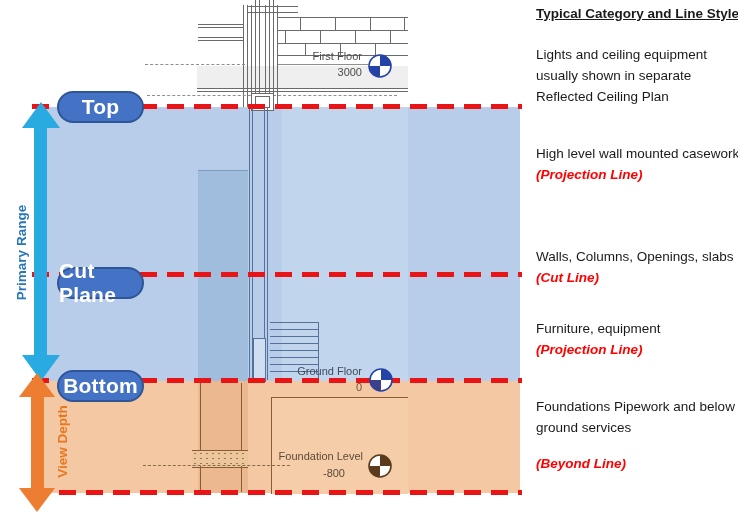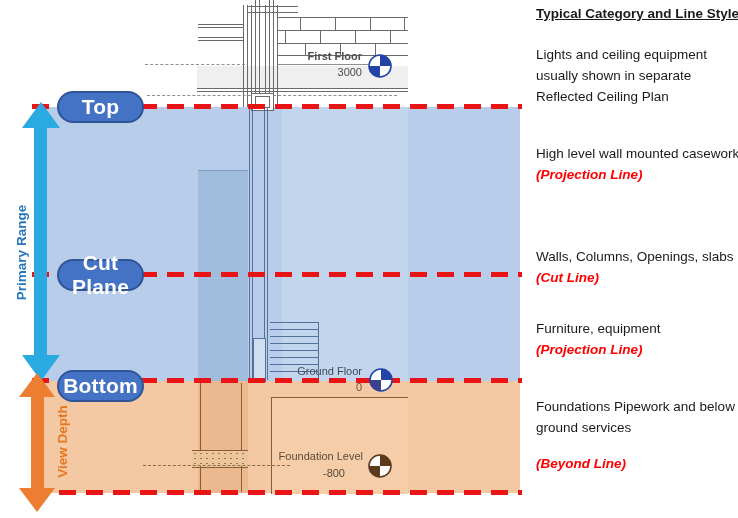--- a/index.html
+++ b/index.html
@@ -147,28 +147,28 @@
   <div class="abs range-label blue" style="left:-27px;top:245px;width:96px;">Primary Range</div>
 
   <div class="abs tri up orange" style="left:19px;top:373px;"></div>
   <div class="abs shaft orange" style="left:31px;top:396px;height:93px;"></div>
   <div class="abs tri down orange" style="left:19px;top:488px;"></div>
   <div class="abs range-label orange" style="left:24px;top:434px;width:76px;">View Depth</div>
 
   <div class="abs pill blue" style="top:91px;">
       <span>Top</span>
     </div>
-  <div class="abs pill blue" style="top:259px;text-align:center;">
+  <div class="abs pill blue" style="top:267px;">
       <span>Cut Plane</span>
     </div>
   <div class="abs pill blue" style="top:370px;">
       <span>Bottom</span>
     </div>
 
-  <div class="abs lvl" style="right:376px;top:50px;width:90px;font-weight:bold;">First Floor</div>
+  <div class="abs lvl" style="right:376px;top:50px;width:90px;">First Floor</div>
   <div class="abs lvl" style="right:376px;top:66px;width:90px;">3000</div>
   <svg class="abs marker" style="left:368px;top:54px;" viewBox="0 0 24 24">
     <circle cx="12" cy="12" r="11" fill="#ffffff" stroke="#2443a6" stroke-width="1.6"></circle>
     <path d="M12 1 A11 11 0 0 1 23 12 L12 12 Z" fill="#2443a6"></path>
     <path d="M12 23 A11 11 0 0 1 1 12 L12 12 Z" fill="#2443a6"></path>
   </svg>
 
   <div class="abs lvl" style="right:376px;top:365px;width:90px;color:#3f4a5a;">Ground Floor</div>
   <div class="abs lvl" style="right:376px;top:381px;width:90px;color:#6b5340;">0</div>
   <svg class="abs marker" style="left:369px;top:368px;" viewBox="0 0 24 24">

